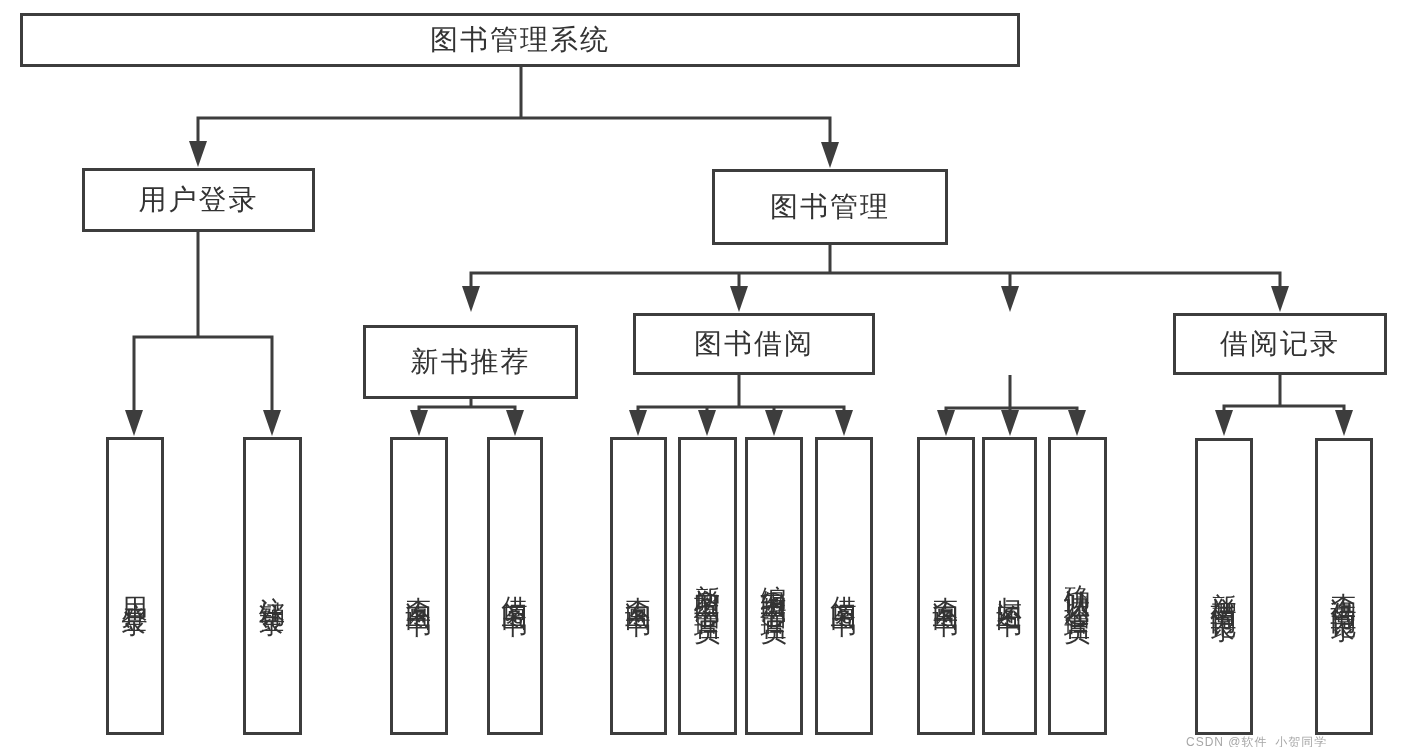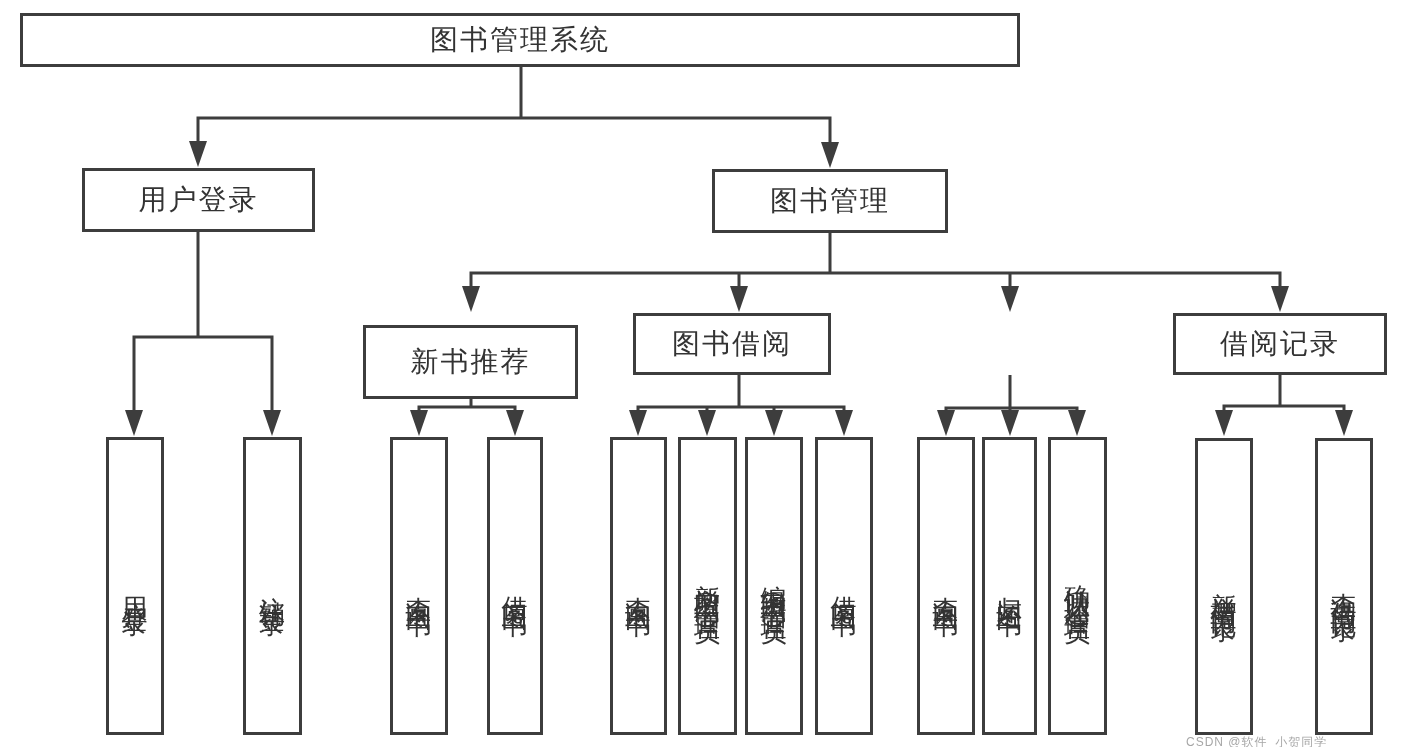--- a/index.html
+++ b/index.html
@@ -109,24 +109,24 @@
     <polygon points="937,410 955,410 946,436"></polygon>
     <polygon points="1001,410 1019,410 1010,436"></polygon>
     <polygon points="1068,410 1086,410 1077,436"></polygon>
     <polygon points="1215,410 1233,410 1224,436"></polygon>
     <polygon points="1335,410 1353,410 1344,436"></polygon>
   </svg>
 
   <div class="node h" style="left:20px;top:13px;width:1000px;height:54px;">图书管理系统</div>
 
   <div class="node h" style="left:82px;top:168px;width:233px;height:64px;">用户登录</div>
-  <div class="node h" style="left:712px;top:169px;width:236px;height:64px;">图书管理</div>
+  <div class="node h" style="left:712px;top:169px;width:236px;height:76px;">图书管理</div>
 
   <div class="node h" style="left:363px;top:325px;width:215px;height:74px;">新书推荐</div>
-  <div class="node h" style="left:633px;top:313px;width:198px;height:62px;">图书借阅</div>
+  <div class="node h" style="left:633px;top:313px;width:242px;height:62px;">图书借阅</div>
   <div class="node h" style="left:1173px;top:313px;width:214px;height:62px;">借阅记录</div>
 
   <div class="node v" style="left:106px;top:437px;width:58px;height:298px;">用户登录</div>
   <div class="node v" style="left:243px;top:437px;width:59px;height:298px;">注销登录</div>
 
   <div class="node v" style="left:390px;top:437px;width:58px;height:298px;">查询图书</div>
   <div class="node v" style="left:487px;top:437px;width:56px;height:298px;">借阅图书</div>
 
   <div class="node v" style="left:610px;top:437px;width:57px;height:298px;">查询图书</div>
   <div class="node v" style="left:678px;top:437px;width:59px;height:298px;">新增图书（管理员）</div>

